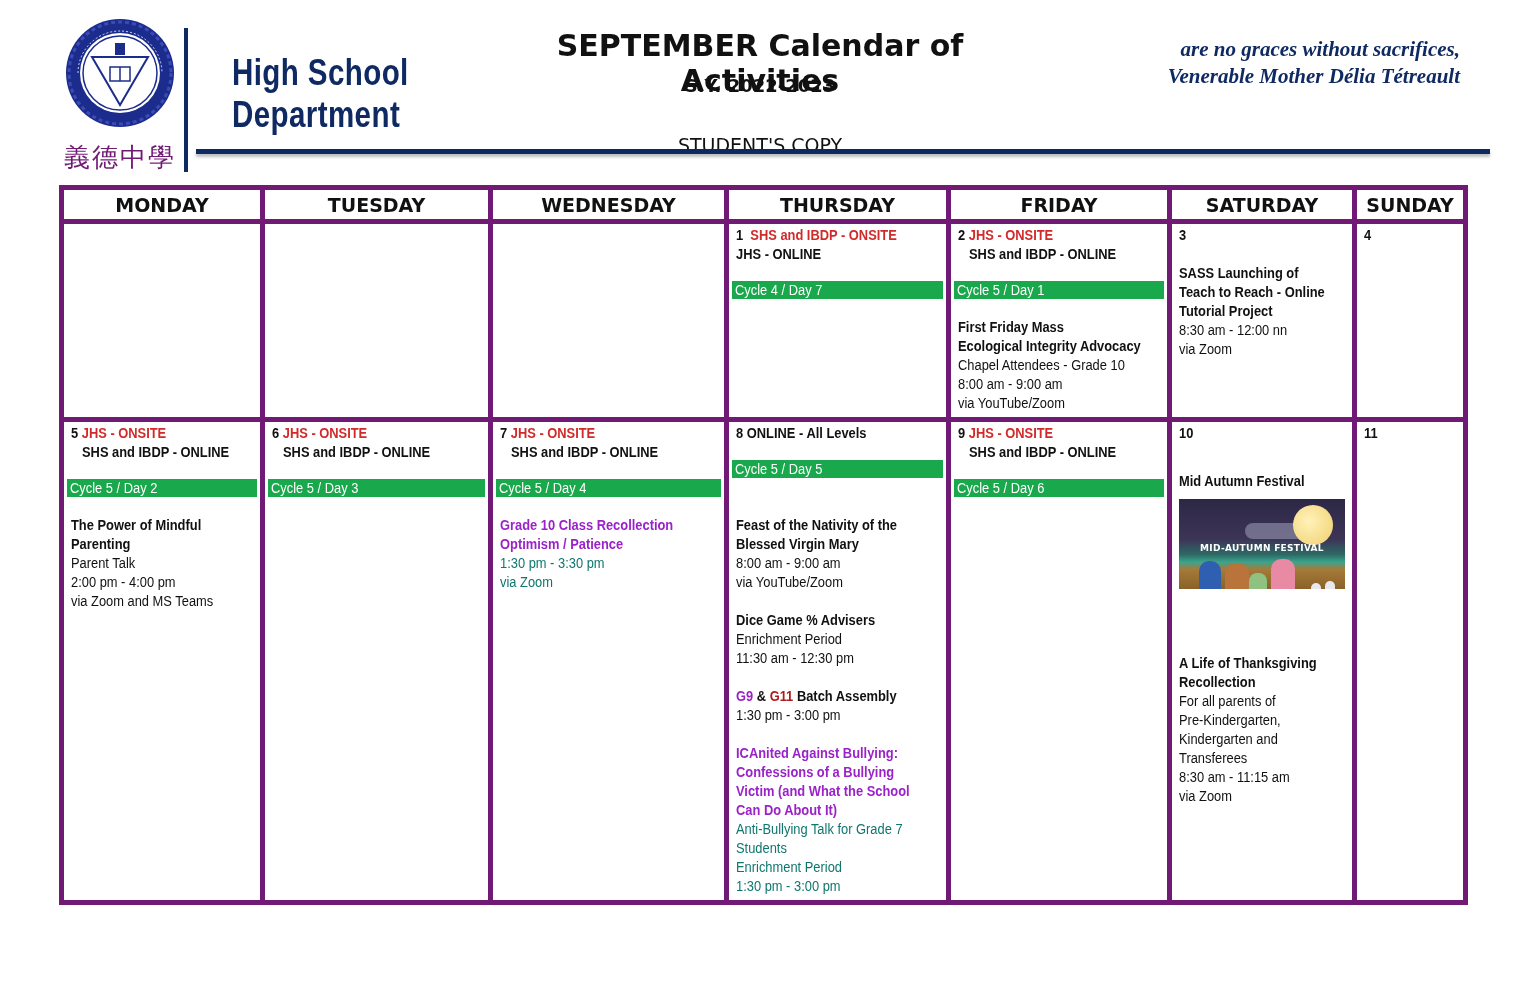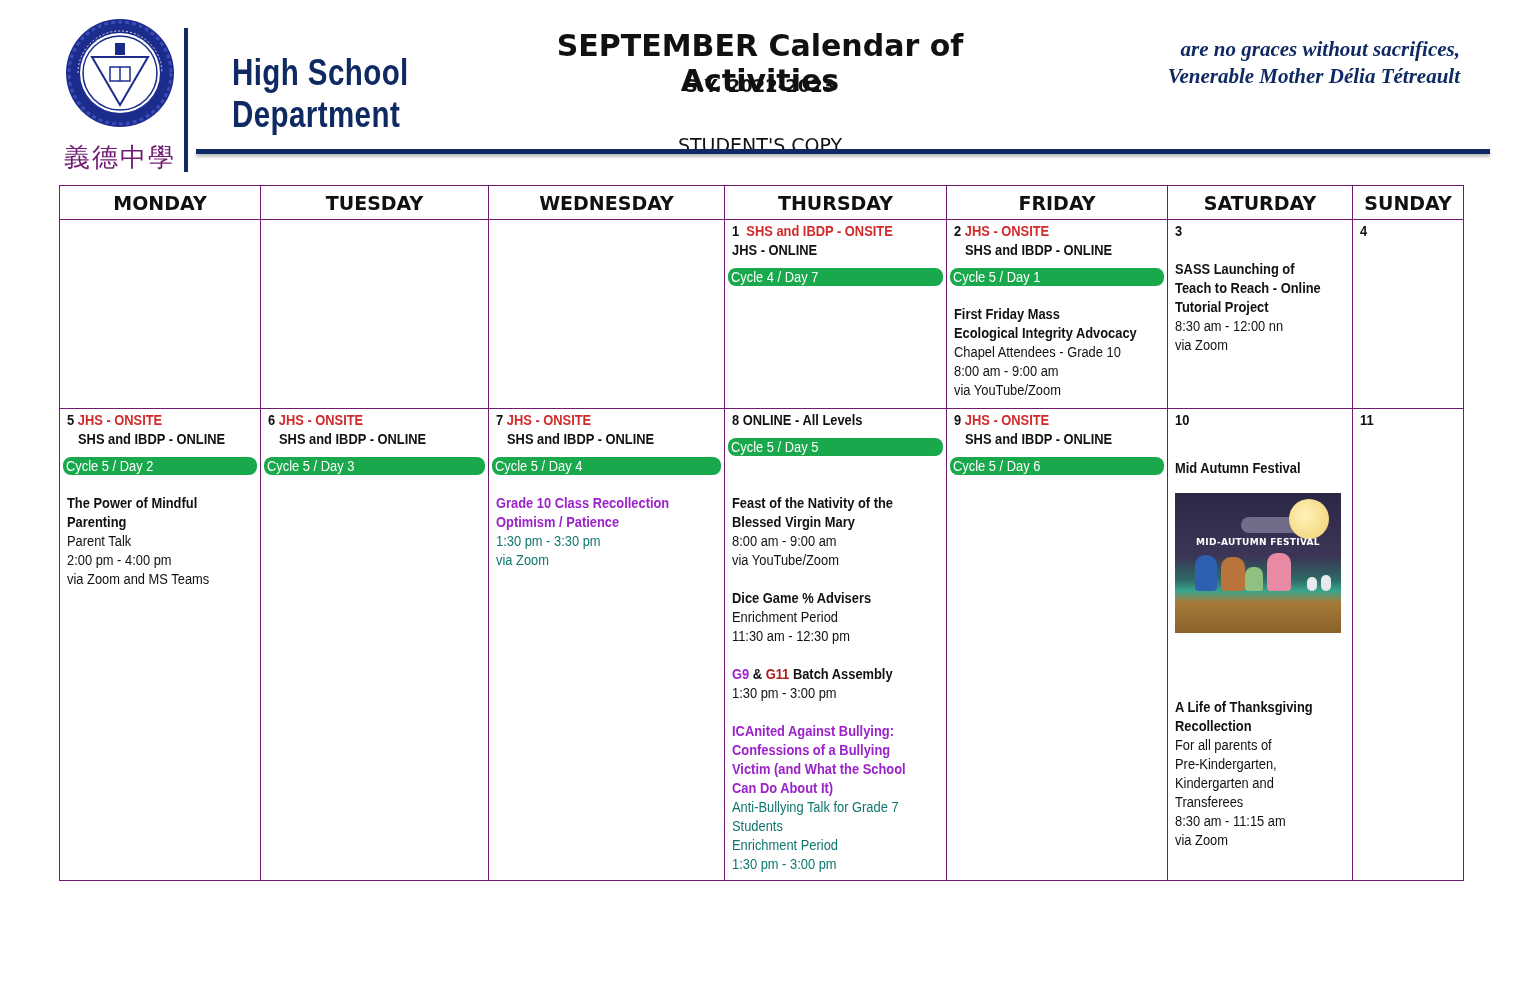--- a/index.html
+++ b/index.html
@@ -42,47 +42,47 @@
     position: absolute; right: 76px; top: 36px; width: 380px; text-align: right;
     font-family: "Liberation Serif", serif; font-style: italic; font-weight: 700;
     font-size: 21px; line-height: 26.5px; color: #0f2a63;
   }
 
   
   .calendar {
     position: absolute; left: 59px; top: 185px; width: 1404px;
     border-collapse: collapse; table-layout: fixed;
   }
-  .calendar th, .calendar td { border: 1px solid #701a75; }
+  .calendar th, .calendar td { border: 5px solid #701a75; }
   .calendar th {
     height: 34px; font-family: "DejaVu Sans", sans-serif; font-weight: 700; font-size: 19px;
     text-align: center; vertical-align: middle; color: #111;
   }
   .calendar td { vertical-align: top; padding: 2px 7px 4px 7px; font-size: 14px; line-height: 19px; }
   .row1 td { height: 189px; }
   .row2 td { height: 472px; }
 
   .cond { display: inline-block; transform: scaleX(0.92); transform-origin: left; white-space: nowrap; }
   .b { font-weight: 700; }
   .red { color: #d12a2a; font-weight: 700; }
   .purple { color: #0f766e; }
   .purple-b { color: #9b22c9; font-weight: 700; }
   .g9 { color: #9b22c9; font-weight: 700; }
   .g11 { color: #b01c1c; font-weight: 700; }
   .daynum { font-weight: 700; }
   .indent { padding-left: 11px; }
   .cycle {
     background: #19a84c; color: #fff; font-size: 14px; line-height: 18px; height: 18px;
-    margin: 8px -4px 0 -4px; padding-left: 3px; white-space: nowrap; border-radius: 8px;
+    margin: 17px -4px 0 -4px; padding-left: 3px; white-space: nowrap;
   }
   .gap { height: 19px; }
   .line { white-space: nowrap; }
 
   .festival-img {
-    width: 166px; height: 140px; margin-top: 15px; position: relative; overflow: hidden;
+    width: 166px; height: 90px; margin-top: 8px; position: relative; overflow: hidden;
     background: linear-gradient(180deg, #2d2746 0%, #3c3556 45%, #2e6a66 62%, #3aa58d 70%, #a57a3a 78%, #8a6128 100%);
   }
   .festival-img .moon {
     position: absolute; right: 12px; top: 6px; width: 40px; height: 40px; border-radius: 50%;
     background: radial-gradient(circle at 40% 40%, #fff2b8, #f0cf70);
   }
   .festival-img .cloud {
     position: absolute; right: 30px; top: 24px; width: 70px; height: 16px; border-radius: 10px; background: rgba(160,160,185,0.55);
   }
   .festival-img .ftext {

